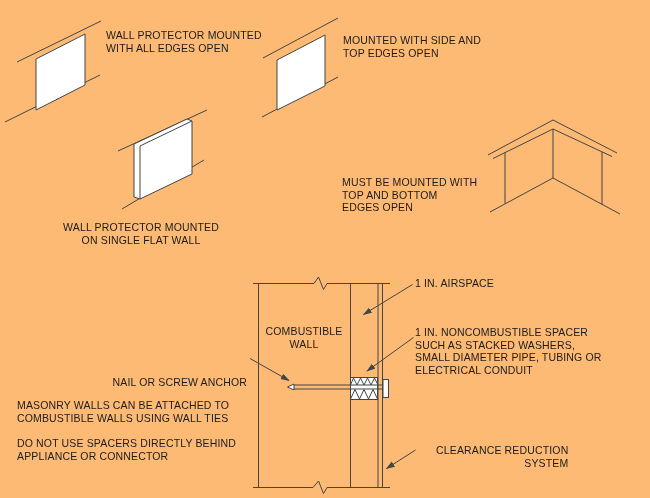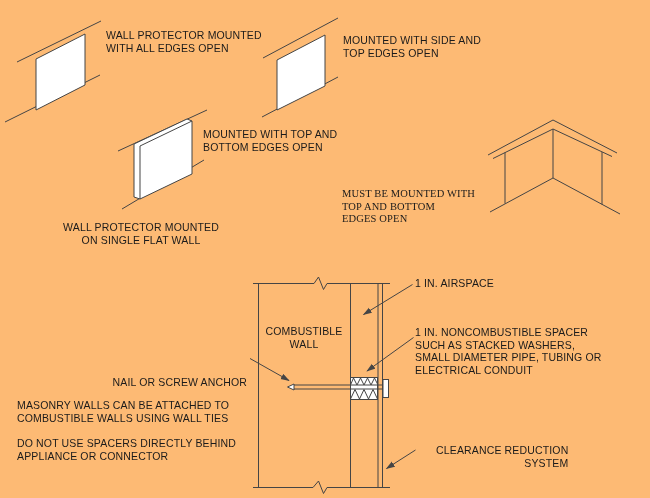--- a/index.html
+++ b/index.html
@@ -86,27 +86,25 @@
       <line x1="415.5" y1="450" x2="386.5" y2="468.5" marker-end="url(#ah)"></line>
     </g>
   </svg>
 
   <div class="lbl" style="left:106px;top:29px;">WALL PROTECTOR MOUNTED
 WITH ALL EDGES OPEN</div>
 
   <div class="lbl" style="left:343px;top:27px;margin-top:7px;">MOUNTED WITH SIDE AND
 TOP EDGES OPEN</div>
 
-  <div class="lbl" style="left:203px;top:128px;">MOUNTED WITH TOP AND
-BOTTOM EDGES OPEN</div>
 
   <div class="lbl center" style="left:41px;top:221px;width:200px;">WALL PROTECTOR MOUNTED
 ON SINGLE FLAT WALL</div>
 
-  <div class="lbl" style="left:342px;top:188px;font-family:Liberation Serif, serif;">MUST BE MOUNTED WITH
+  <div class="lbl" style="left:342px;top:176px;">MUST BE MOUNTED WITH
 TOP AND BOTTOM
 EDGES OPEN</div>
 
 
   <div class="lbl center" style="left:254px;top:325px;width:100px;">COMBUSTIBLE
 WALL</div>
 
   <div class="lbl right" style="left:97px;top:352px;width:150px;margin-top:24px;">NAIL OR SCREW ANCHOR</div>
 
   <div class="lbl" style="left:415px;top:277px;">1 IN. AIRSPACE</div>

